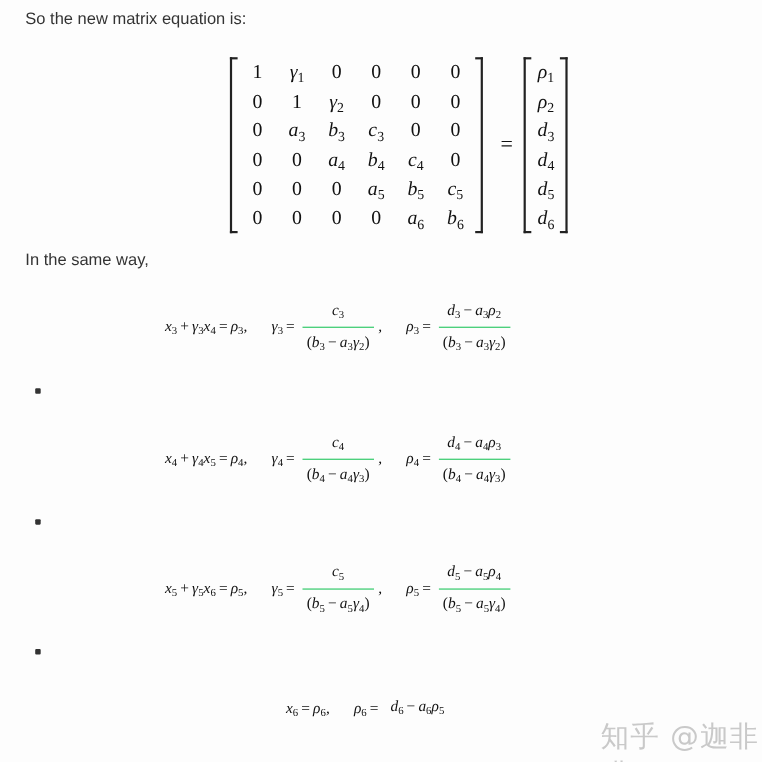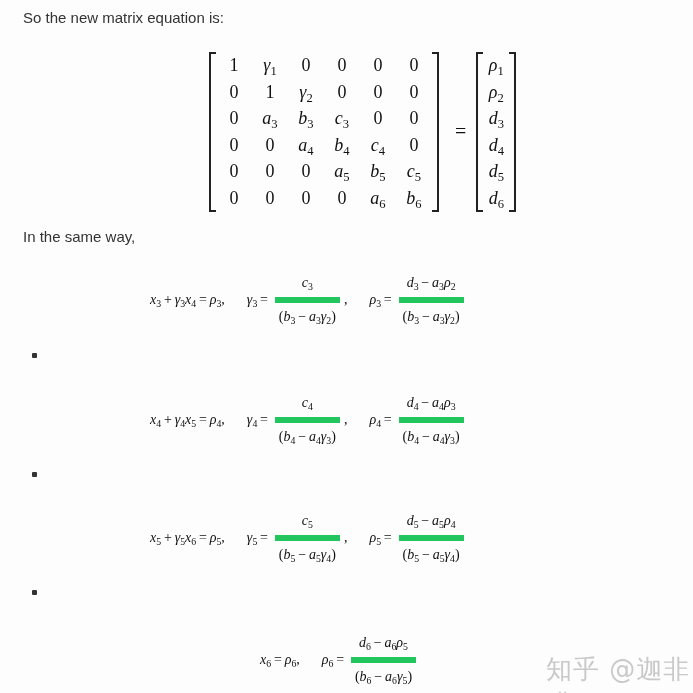--- a/index.html
+++ b/index.html
@@ -50,21 +50,21 @@
       position: absolute;
       display: flex; align-items: center;
       font-size: 14px;
       white-space: nowrap;
     }
     .frac {
       display: inline-flex; flex-direction: column; align-items: center;
       vertical-align: middle; margin: 0 4px;
     }
     .frac .num { padding: 0 4px 3px; line-height: 22px; }
-    .frac .den { padding: 3px 4px 0; line-height: 22px; border-top: 6px solid #22c55e; }
+    .frac .den { padding: 3px 4px 0; line-height: 22px; border-top: 1px solid #22c55e; }
     .sp { display: inline-block; width: 22px; }
     .bullet {
       position: absolute; left: 32px; width: 5px; height: 5px; background: #333;
       border-radius: 1px;
     }
     .watermark {
       position: absolute; left: 546px; top: 652px;
       font-size: 26px; color: #c9c9c9;
       font-family: "DejaVu Sans", sans-serif;
       letter-spacing: 1px;
@@ -184,17 +184,16 @@
 </div>
 
 <div class="bullet" style="top:590px;"></div>
 
 <div class="eqline math" style="left:260px; top:632px;">
   <span class="expr"><span class="mi">x</span><sub>6</sub> = <span class="mi">ρ</span><sub>6</sub>,</span>
   <span class="sp"></span>
   <span class="expr"><span class="mi">ρ</span><sub>6</sub> = </span>
   <span class="frac">
     <span class="num expr"><span class="mi">d</span><sub>6</sub> − <span class="mi">a</span><sub>6</sub><span class="mi">ρ</span><sub>5</sub></span>
-    <span class="den expr">(<span class="mi">b</span><sub>6</sub> − <span class="mi">a</span><sub>6</sub><span class="mi">γ</span><sub>5</sub>)</span>
   </span>
 </div>
 
 <div class="watermark">知乎 @迦非喵</div>
 
 </body></html>

